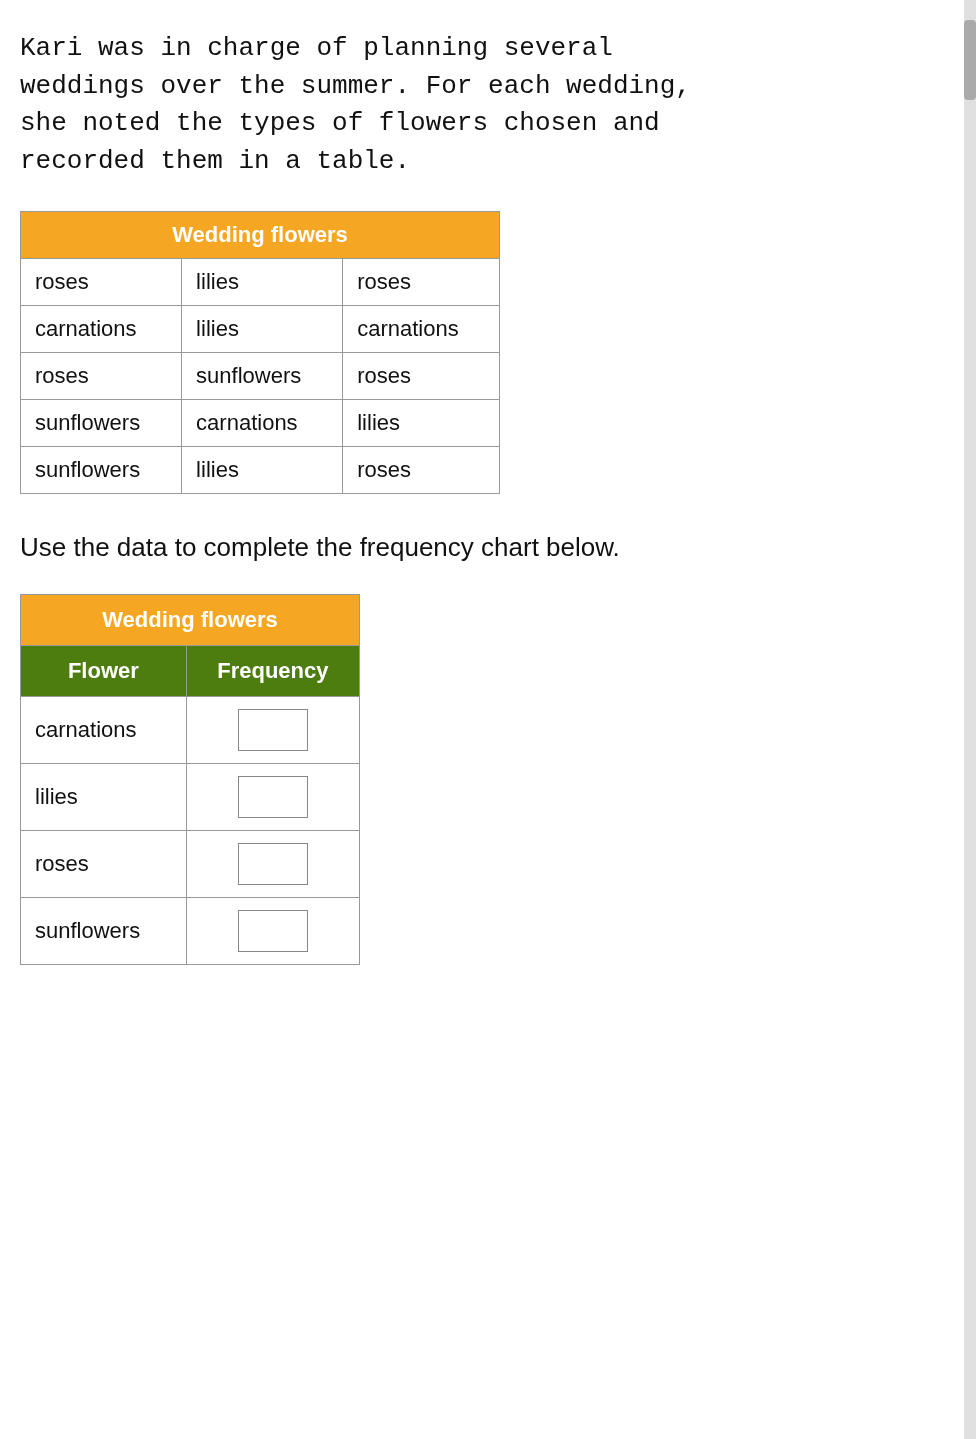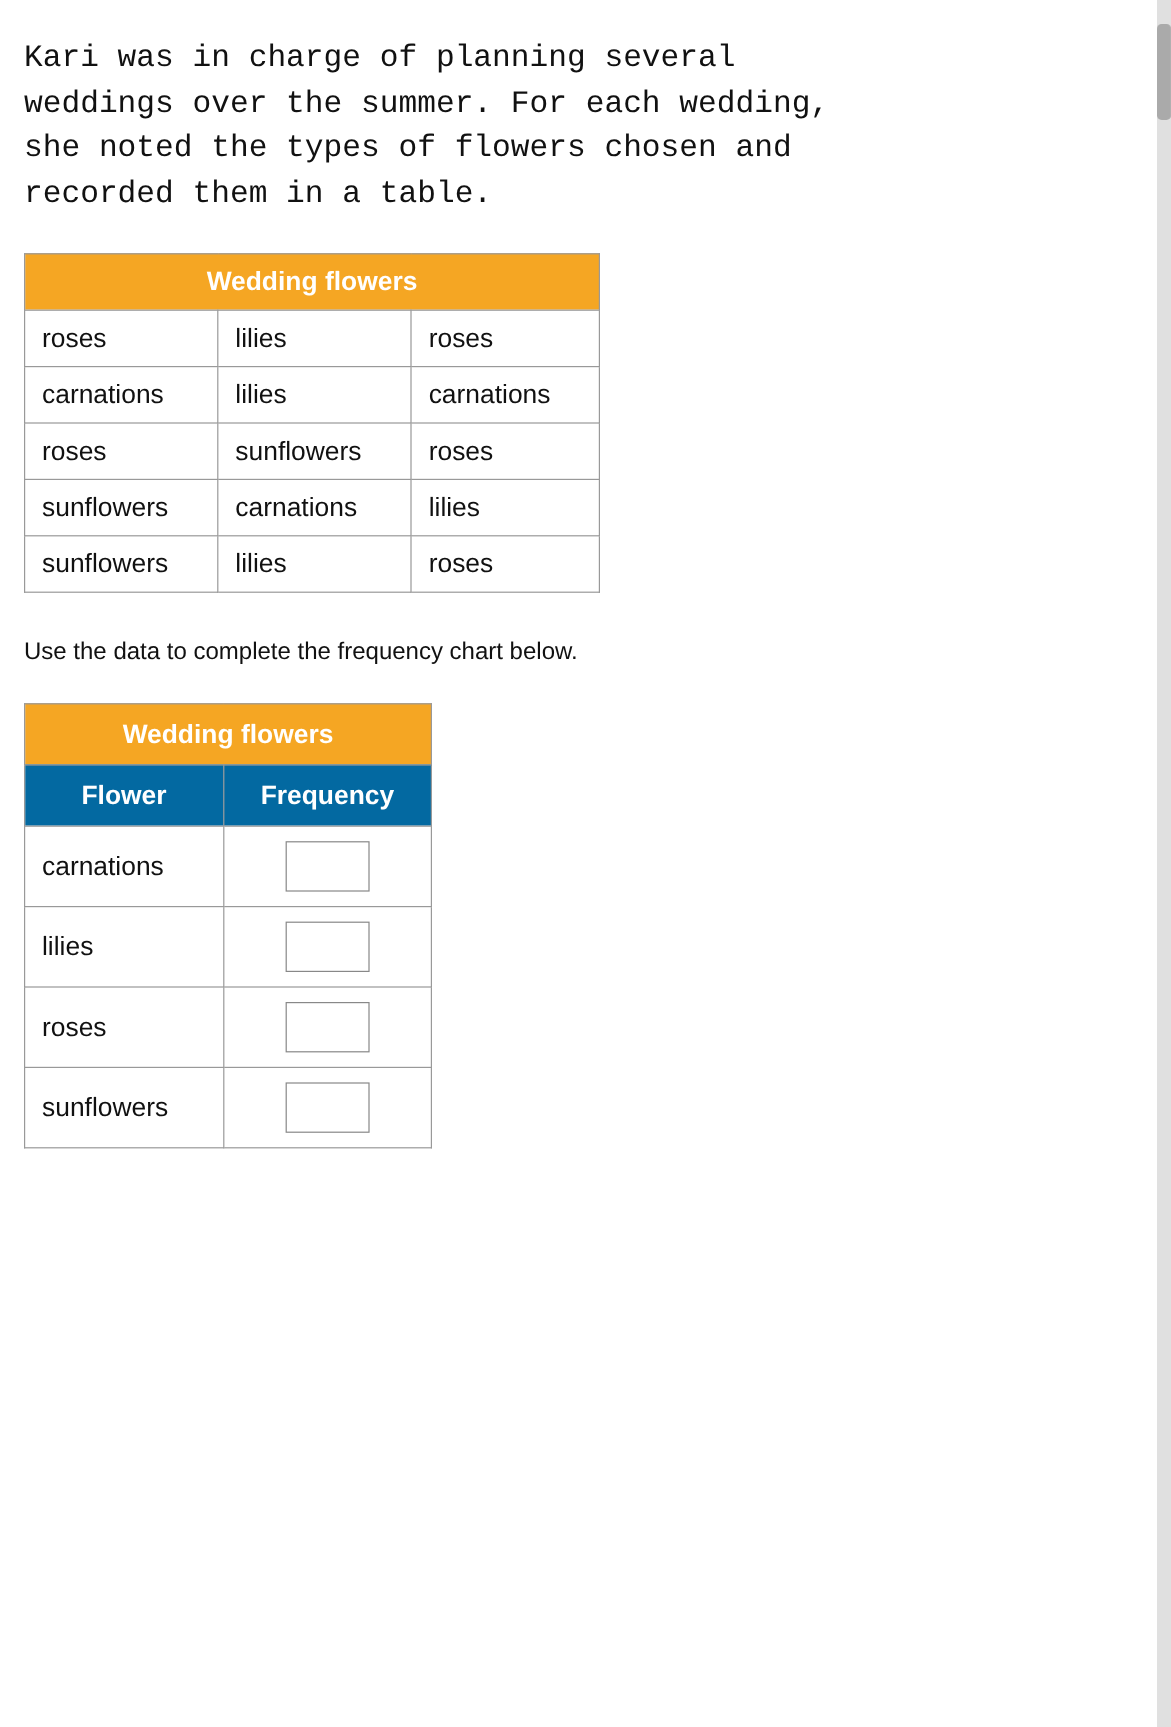--- a/index.html
+++ b/index.html
@@ -46,21 +46,21 @@
     }
 
     .data-table td {
       border: 1.5px solid #999999;
       padding: 10px 14px;
       font-size: 22px;
       vertical-align: middle;
     }
 
     .instruction-text {
-      font-size: 20px;
+      font-size: 26px;
       line-height: 1.45;
       margin-bottom: 28px;
       max-width: 900px;
       margin-top: 35px;
     }
 
     
     .freq-table {
       border-collapse: collapse;
       width: 340px;
@@ -69,21 +69,21 @@
     .freq-table-header-row td {
       background-color: #F5A623;
       color: #ffffff;
       font-weight: bold;
       text-align: center;
       font-size: 24px;
       padding: 10px 14px;
     }
 
     .freq-table-subheader td {
-      background-color: #0369a1;
+      background-color: #4d7c0f;
       color: #ffffff;
       font-weight: bold;
       text-align: center;
       font-size: 22px;
       padding: 8px 14px;
       border: 1.5px solid #cc8800;
     }
 
     .freq-table td {
       border: 1.5px solid #999999;

